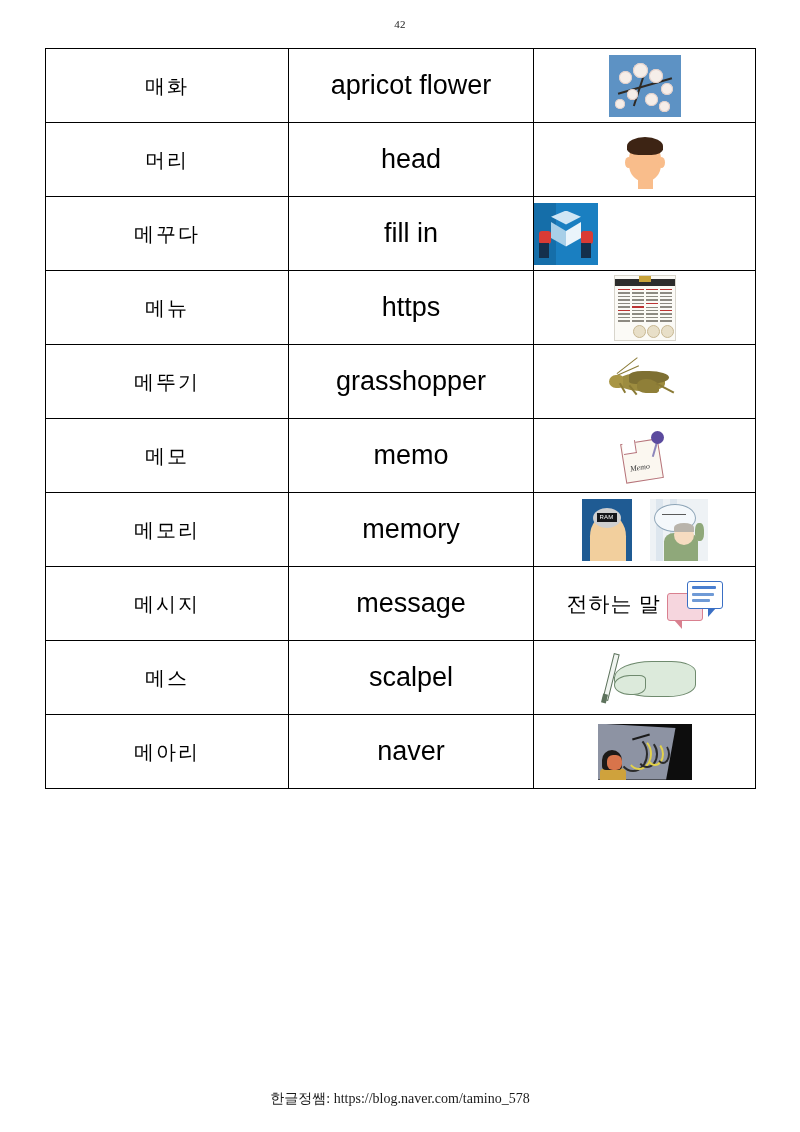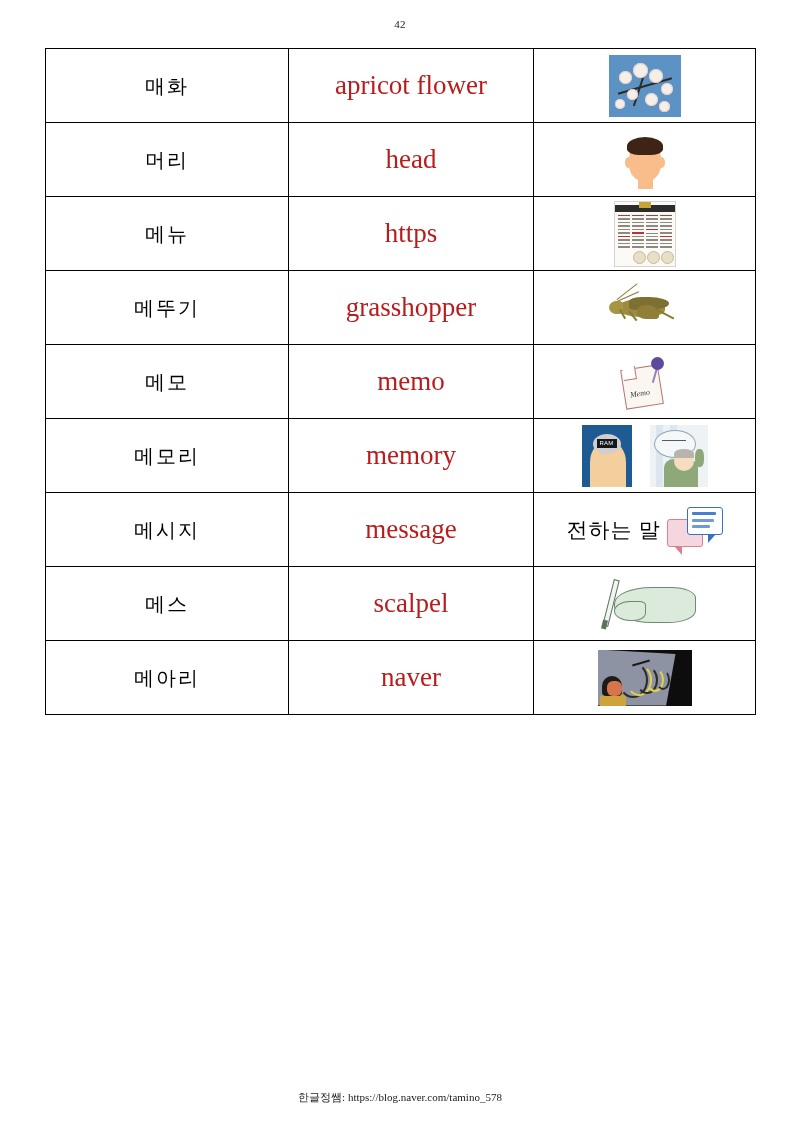--- a/index.html
+++ b/index.html
@@ -52,24 +52,24 @@
 
   .korean-word {
     font-family: "Liberation Serif", "DejaVu Serif", serif;
     font-size: 20px;
     line-height: 1;
     letter-spacing: 2px;
     color: #000;
     white-space: nowrap;
   }
   .english-word {
-    font-family: Liberation Serif, serif;
+    font-family: Liberation Sans, sans-serif;
     font-size: 27px;
     line-height: 1;
-    color: #b91c1c;
+    color: #000000;
     white-space: nowrap;
   }
   .english-word.small {
     font-size: 19px;
     letter-spacing: -0.2px;
   }
 
   
   .img-cell {
     display: flex;
@@ -441,21 +441,21 @@
     background: #1b1b1b; transform: rotate(-16deg);
   }
 
   
   .footer {
     position: absolute;
     left: 0;
     top: 1090px;
     width: 800px;
     text-align: center;
-    font-size: 11px;
+    font-size: 14px;
     font-family: "Liberation Serif", "DejaVu Serif", serif;
     color: #1a1a1a;
   }
 </style>
 </head>
 <body>
 
 <div class="page-number">42</div>
 
 <table class="vocab-table">
@@ -507,20 +507,44 @@
             <div class="ear r"></div>
             <div class="hair"></div>
           </div>
         </div>
       </td>
     </tr>
 
 
 
 
+    <tr>
+      <td>
+        <div class="korean-word">메꾸다</div>
+      </td>
+      <td>
+        <div class="english-word">fill in</div>
+      </td>
+      <td>
+        <div class="pic pic-fillin">
+          <div class="bg-dark"></div>
+          <div class="cube-top"></div>
+          <div class="cube-l"></div>
+          <div class="cube-r"></div>
+          <div class="worker l">
+              <div class="torso"></div>
+              <div class="legs"></div>
+            </div>
+          <div class="worker r">
+              <div class="torso"></div>
+              <div class="legs"></div>
+            </div>
+        </div>
+      </td>
+    </tr>
 
     <tr>
       <td>
         <div class="korean-word">메뉴</div>
       </td>
       <td>
         <div class="english-word">https</div>
       </td>
       <td>
         <div class="img-cell">

